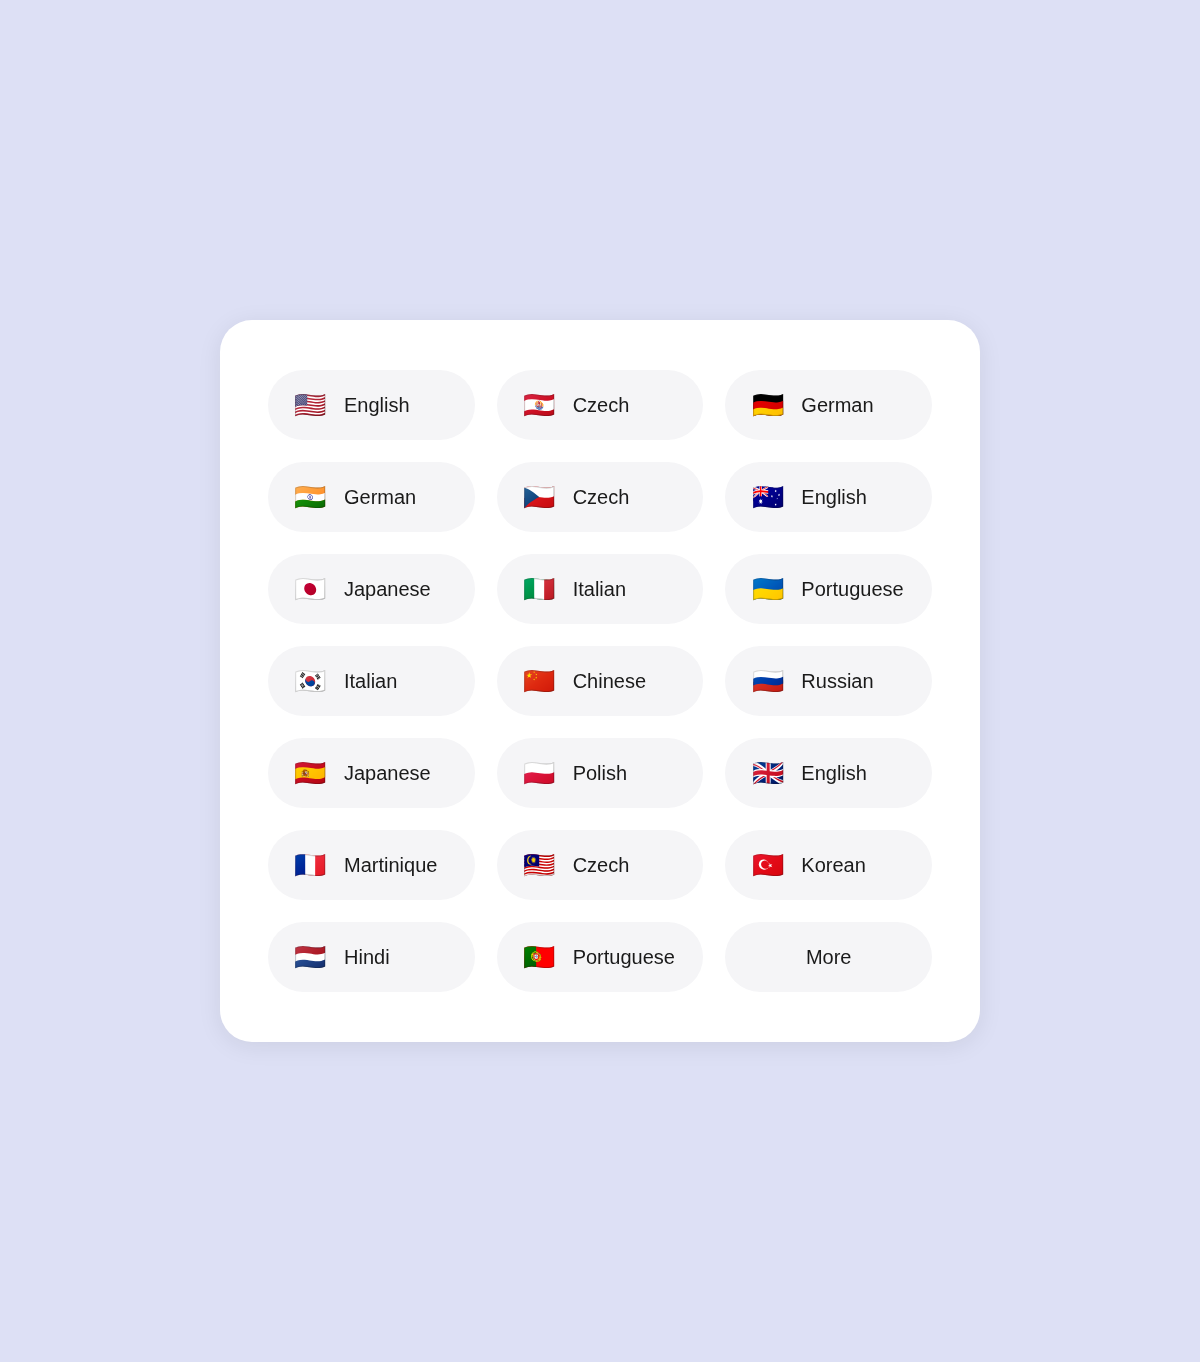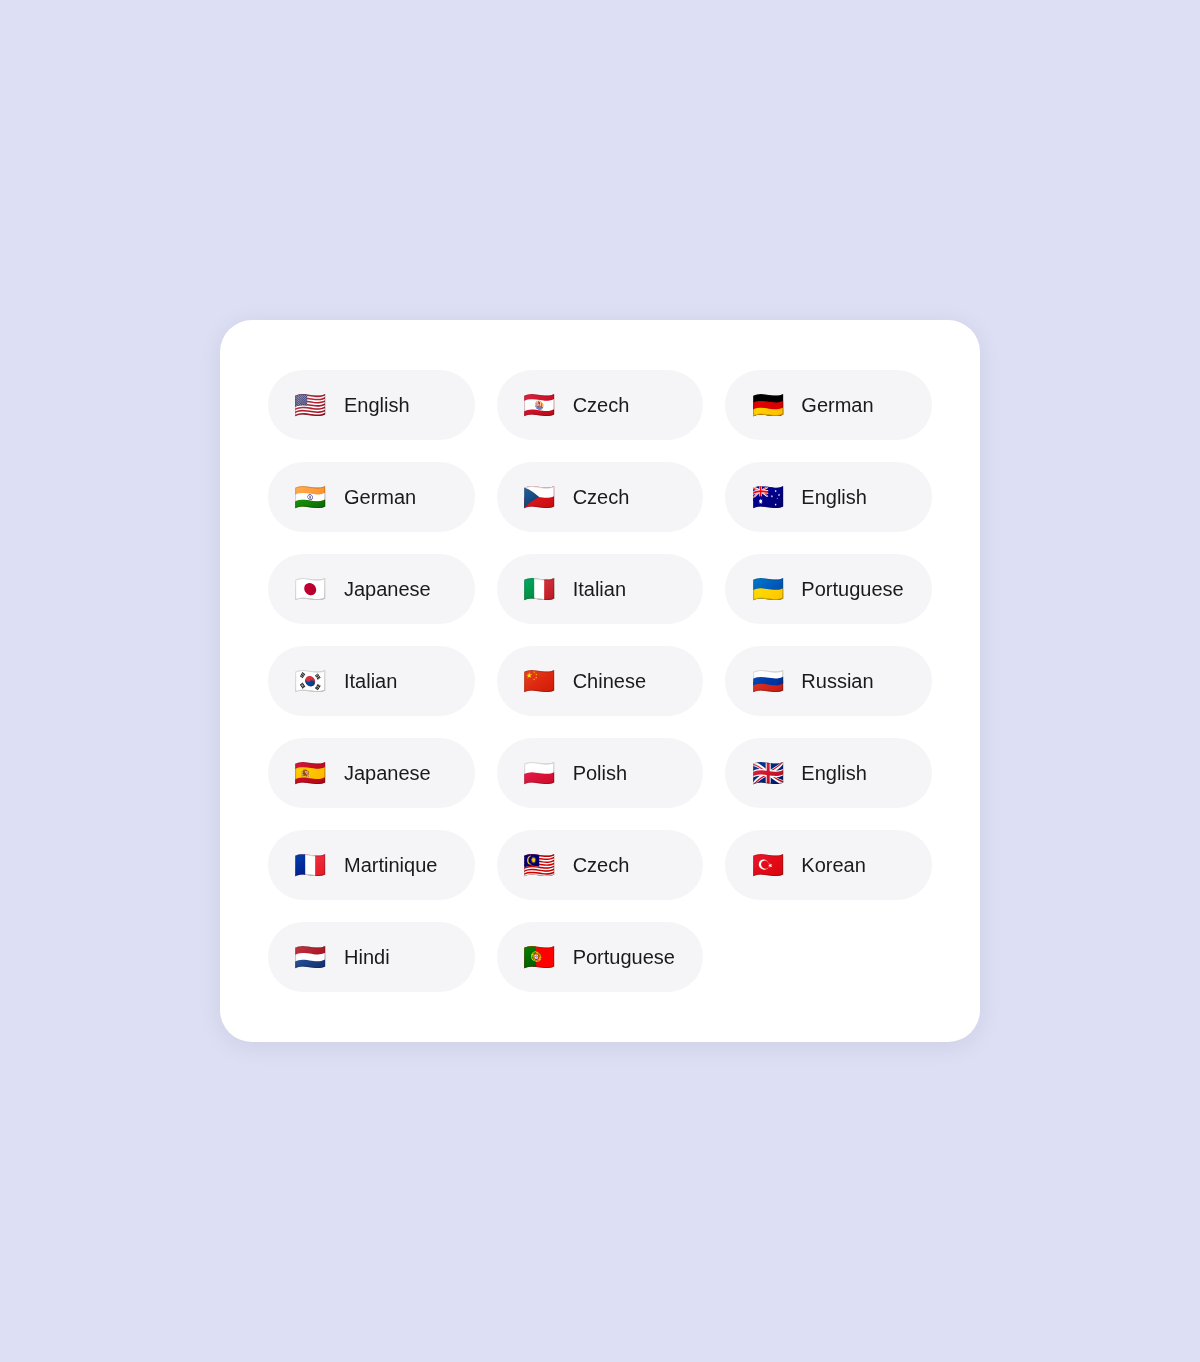--- a/index.html
+++ b/index.html
@@ -150,14 +150,15 @@
         <span>Korean</span>
       </button>
       <button class="lang-btn">
         <span class="flag">🇳🇱</span>
         <span>Hindi</span>
       </button>
       <button class="lang-btn">
         <span class="flag">🇵🇹</span>
         <span>Portuguese</span>
       </button>
+      <button class="more-btn">More</button>
     </div>
 </div>
 
 </body></html>

